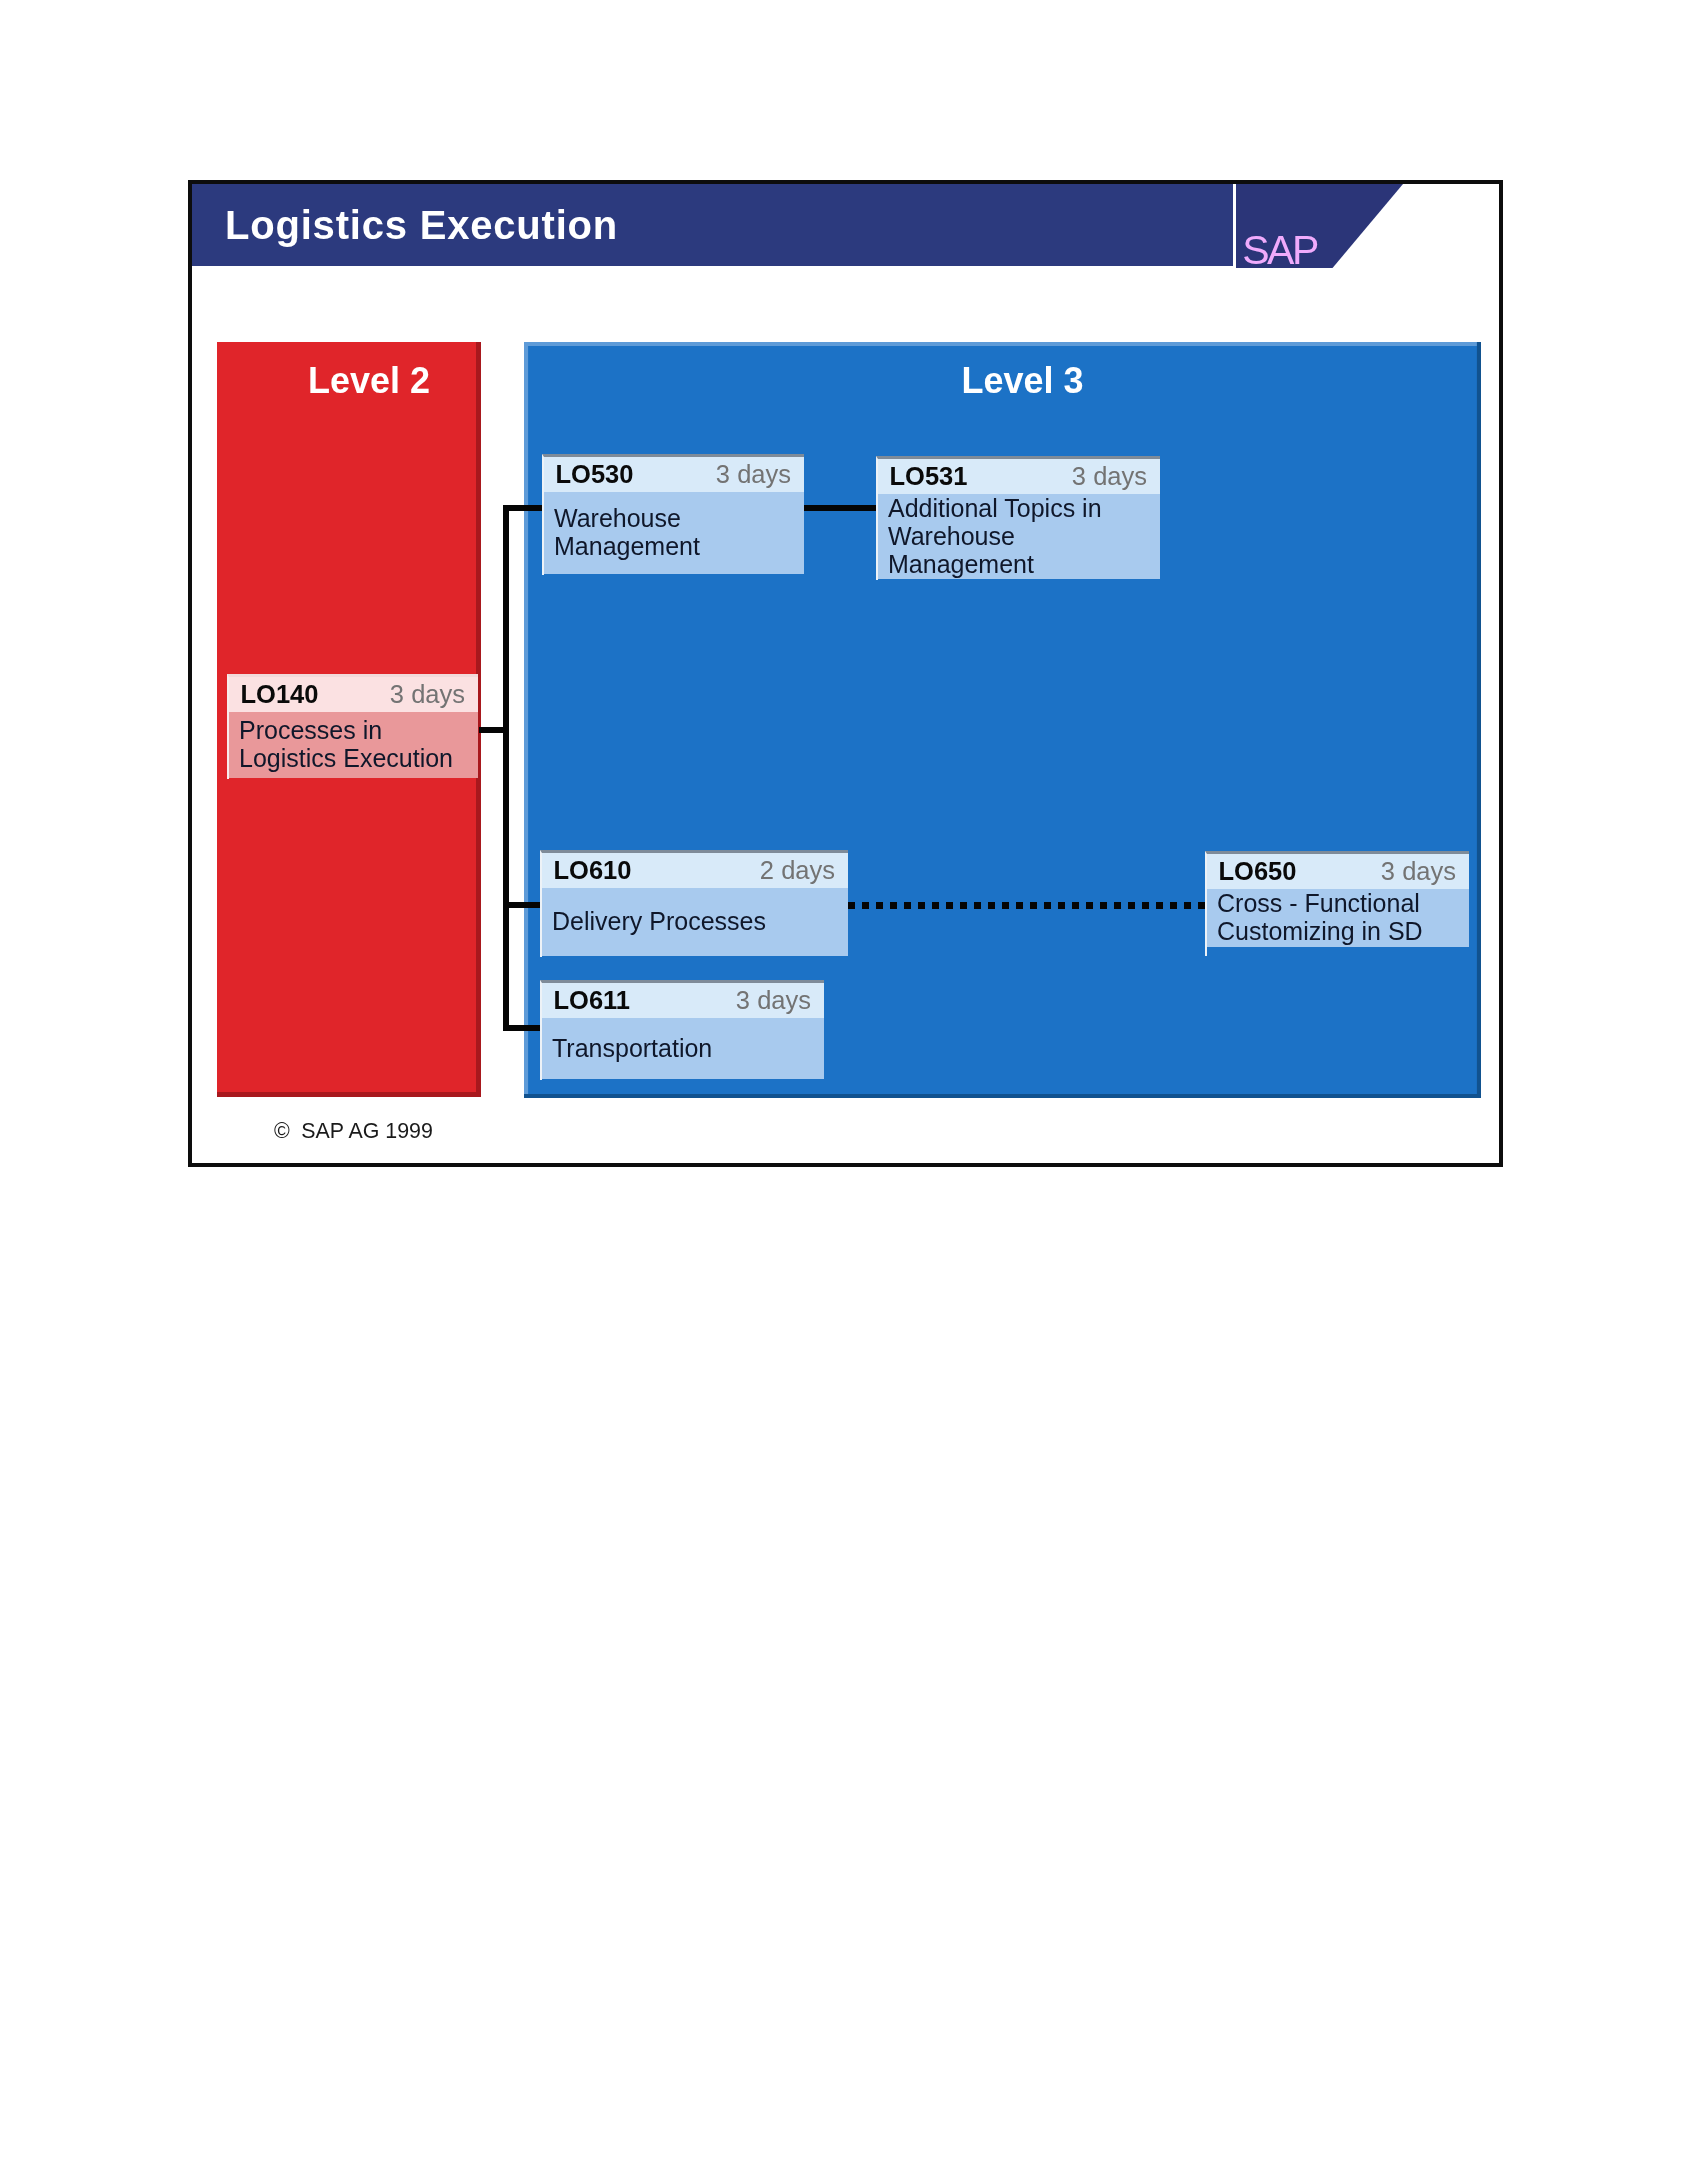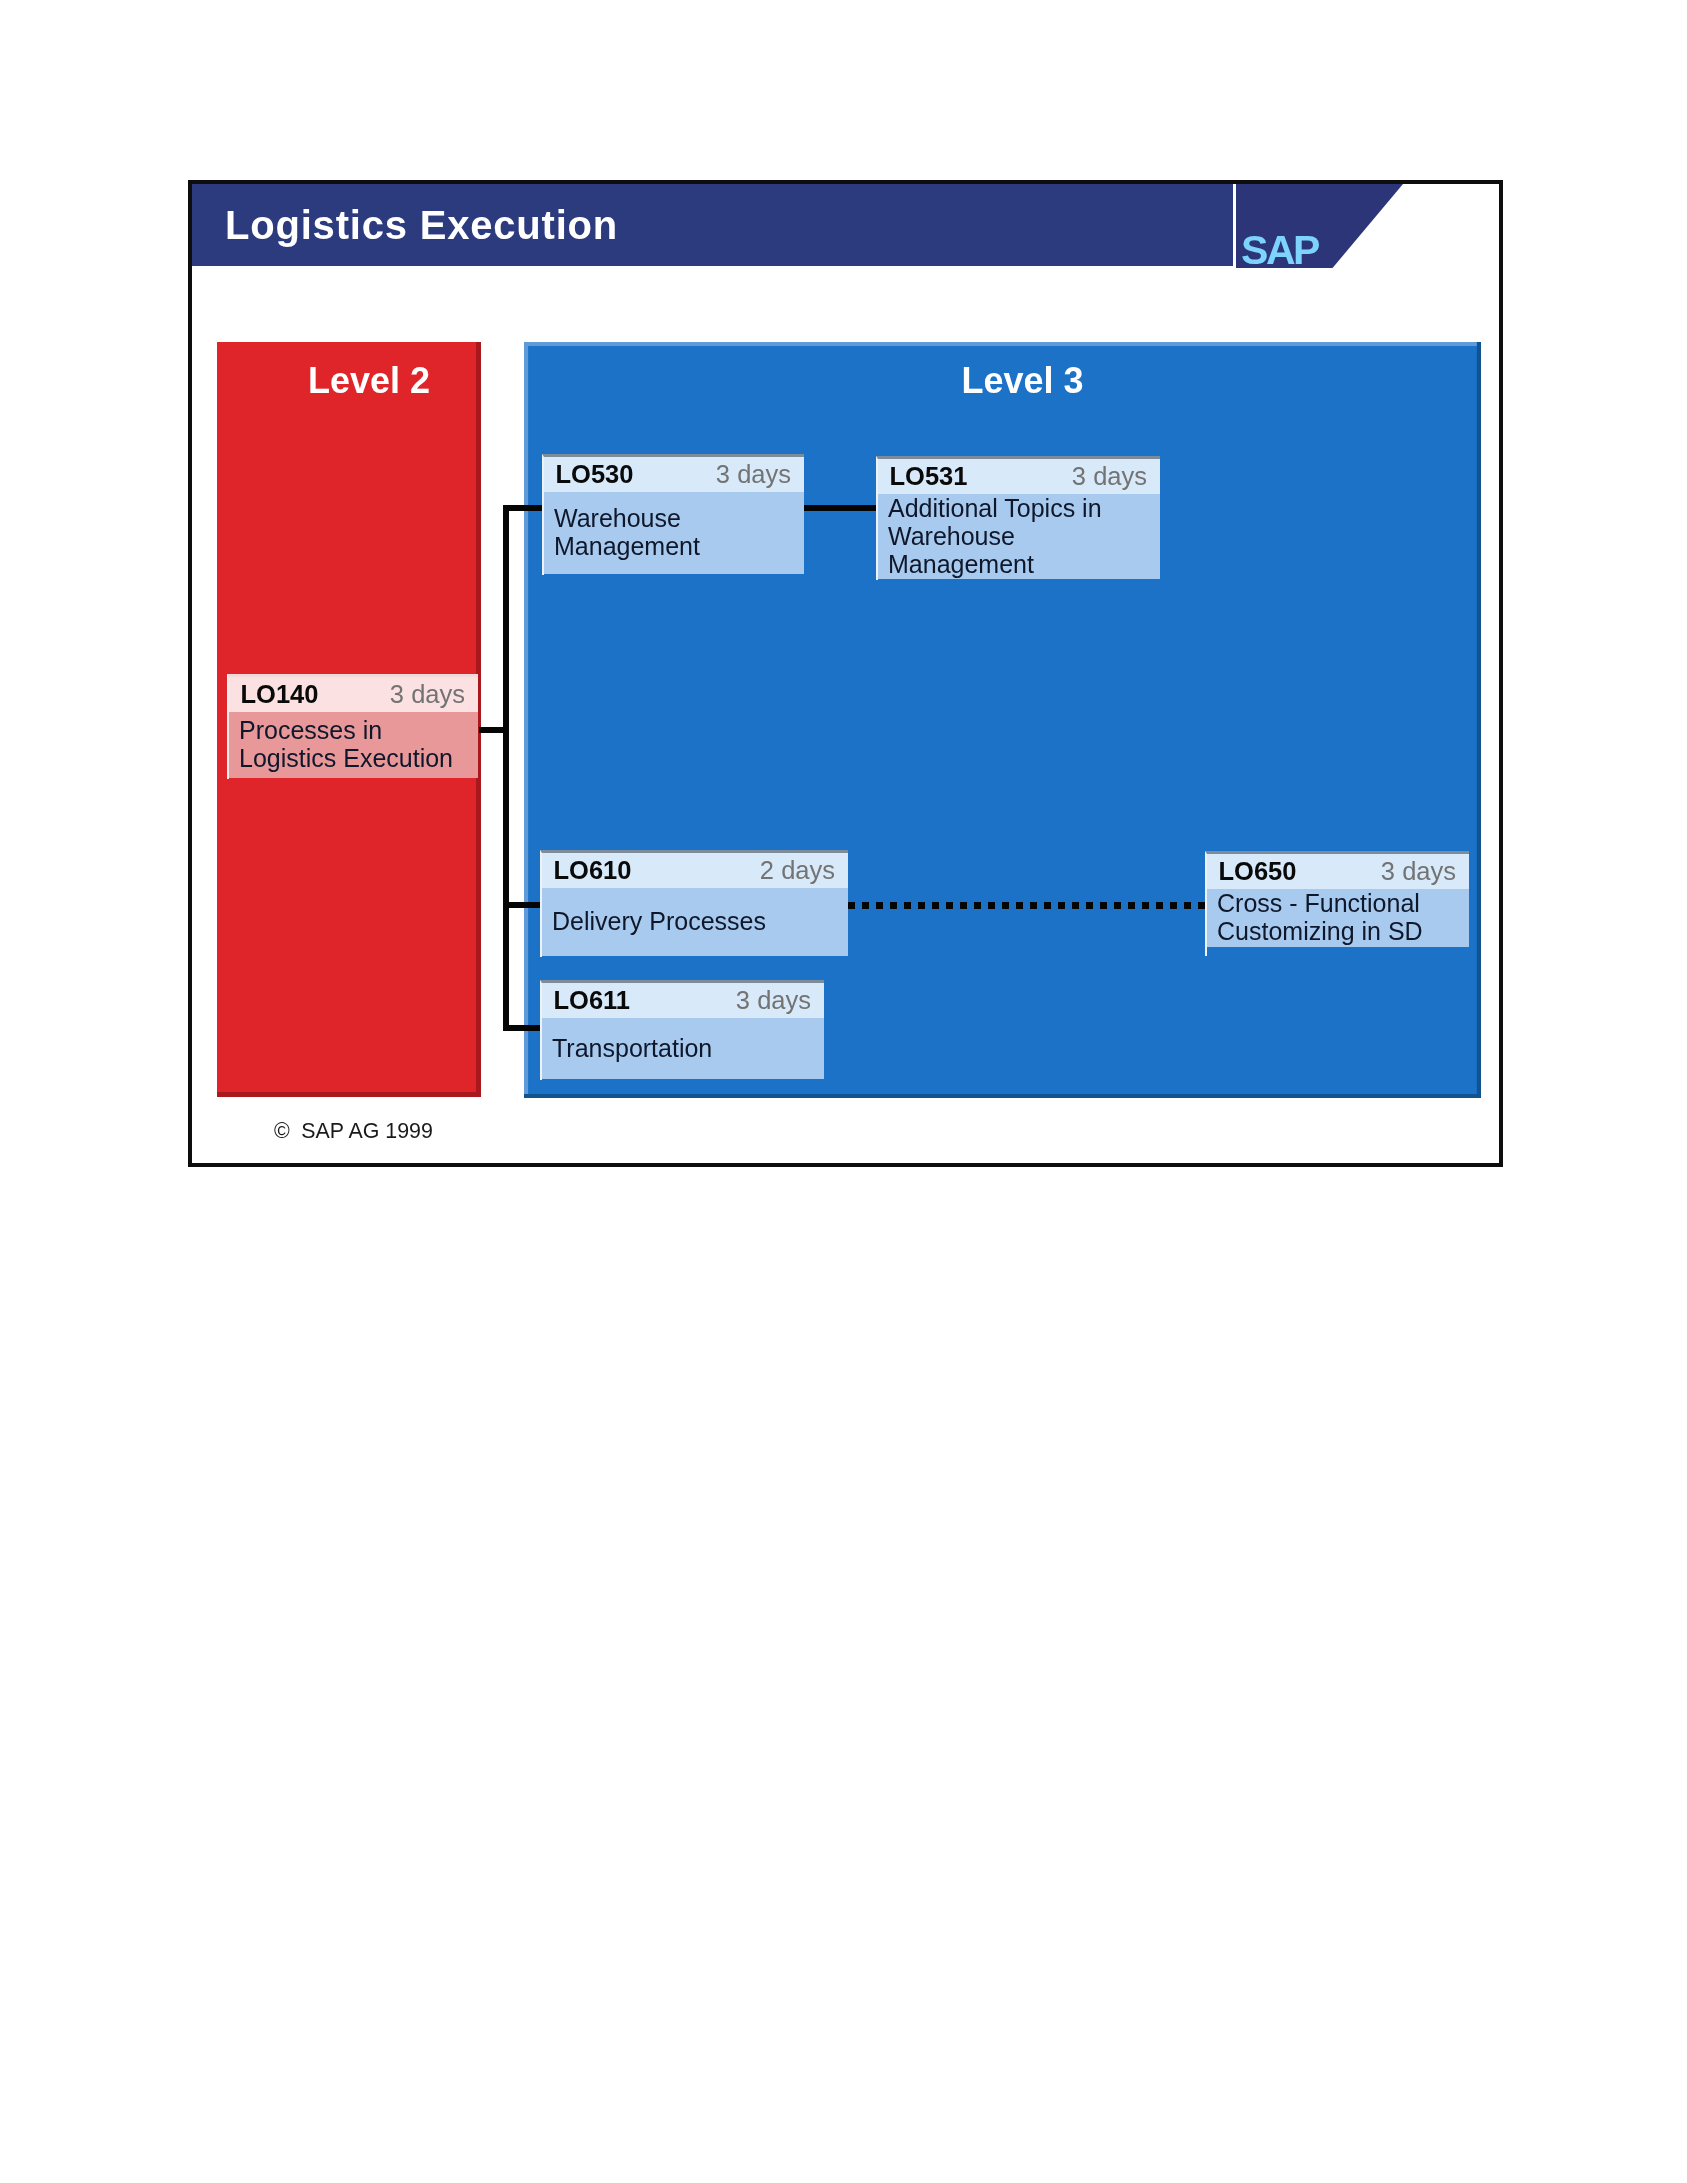--- a/index.html
+++ b/index.html
@@ -7,21 +7,21 @@
         font-family:"Liberation Sans", sans-serif;}
   .slide{position:absolute;left:188px;top:180px;width:1315px;height:987px;
          border:4.1px solid #0d0d0d;background:#ffffff;box-sizing:border-box;}
 
   
   .titlebar{position:absolute;left:0;top:0;width:1041px;height:82px;background:#2C3A7E;
             display:flex;align-items:center;}
   .slide-title{color:#ffffff;font-size:40px;font-weight:bold;padding-left:33px;letter-spacing:0.8px;}
   .sap-logo{position:absolute;left:1044px;top:0;width:87px;height:84px;background:#2B3578;
             display:flex;align-items:flex-end;justify-content:center;}
-  .sap-text{color:#7dd3fc;font-weight:bold;font-size:41px;line-height:36px;letter-spacing:-2.5px;margin-top:8px;}
+  .sap-text{color:#f0abfc;font-weight:normal;font-size:41px;line-height:36px;letter-spacing:-2.5px;margin-top:8px;}
   .sap-slash{position:absolute;left:1130px;top:0;width:81px;height:84px;background:#2B3578;
              -webkit-clip-path:polygon(0 0,100% 0,13% 100%,0 100%);
              clip-path:polygon(0 0,100% 0,13% 100%,0 100%);}
 
   
   .panel{position:absolute;z-index:1;}
   .panel.red{left:25px;top:158px;width:264px;height:755px;background:#E0252A;
              box-shadow:inset -5px -5px 0 0 #A8181D;}
   .panel.blue{left:332px;top:158px;width:957px;height:756px;background:#1C72C6;
               box-shadow:inset -4.1px -4.1px 0 0 #11528F, inset 4.1px 4.1px 0 0 #5E9BD8;}

